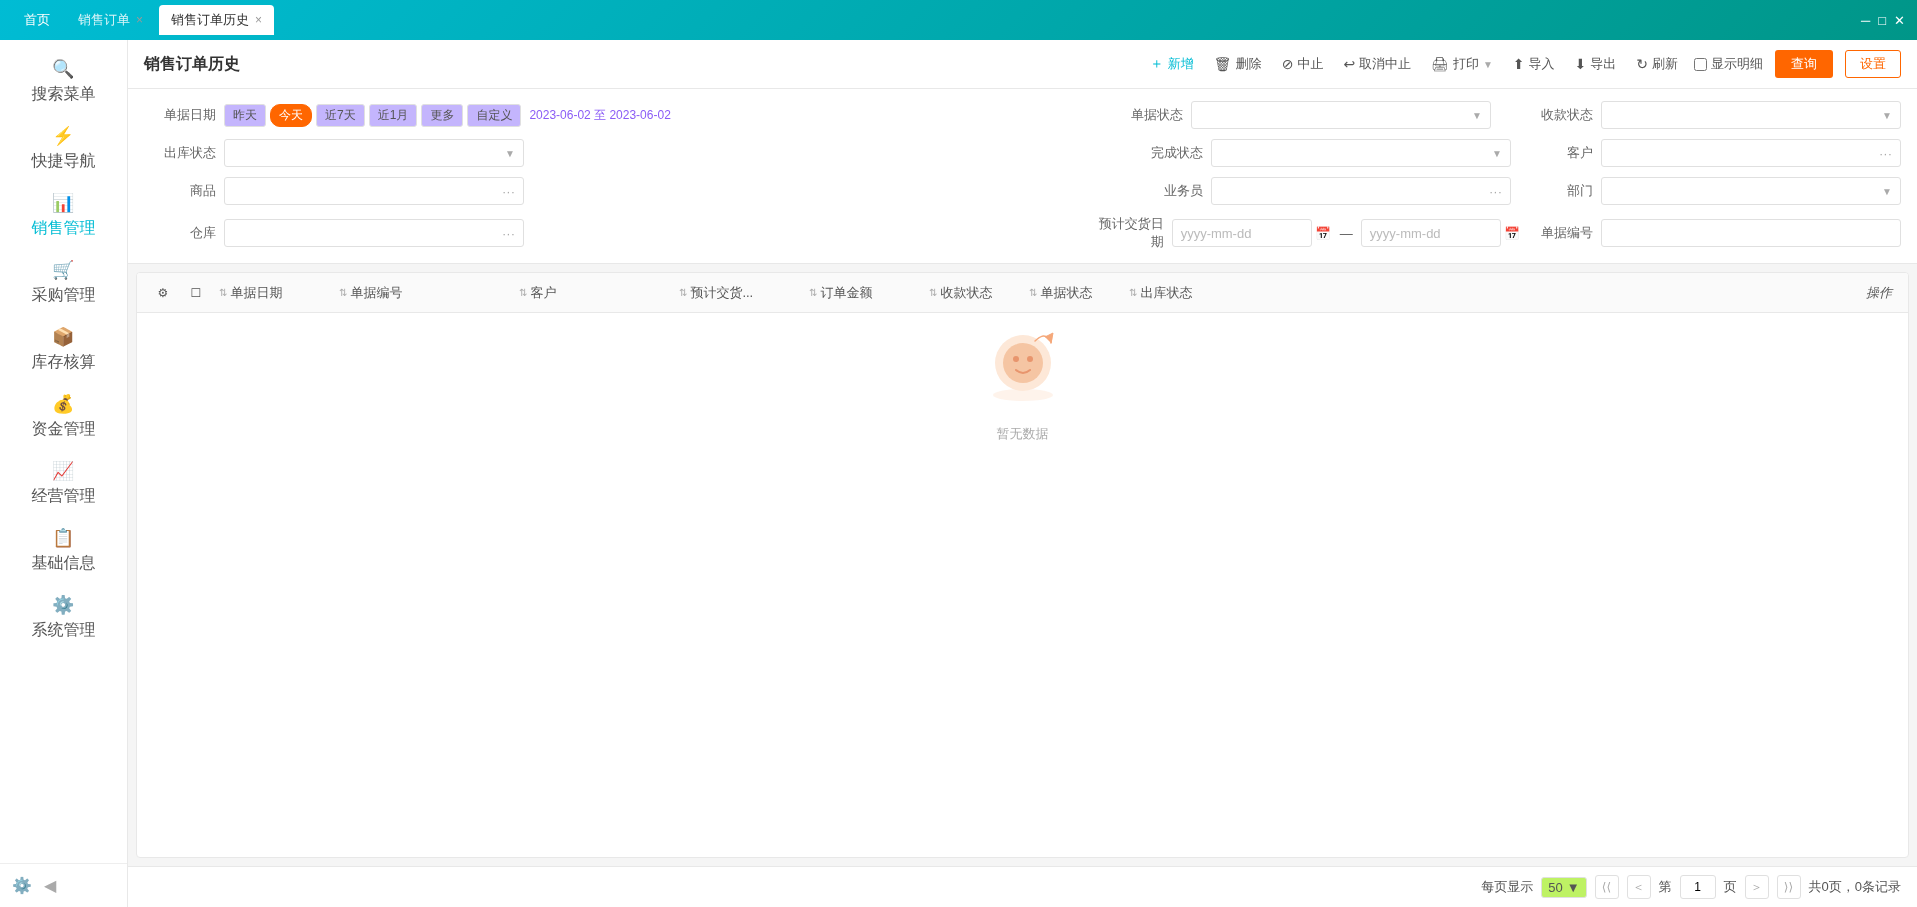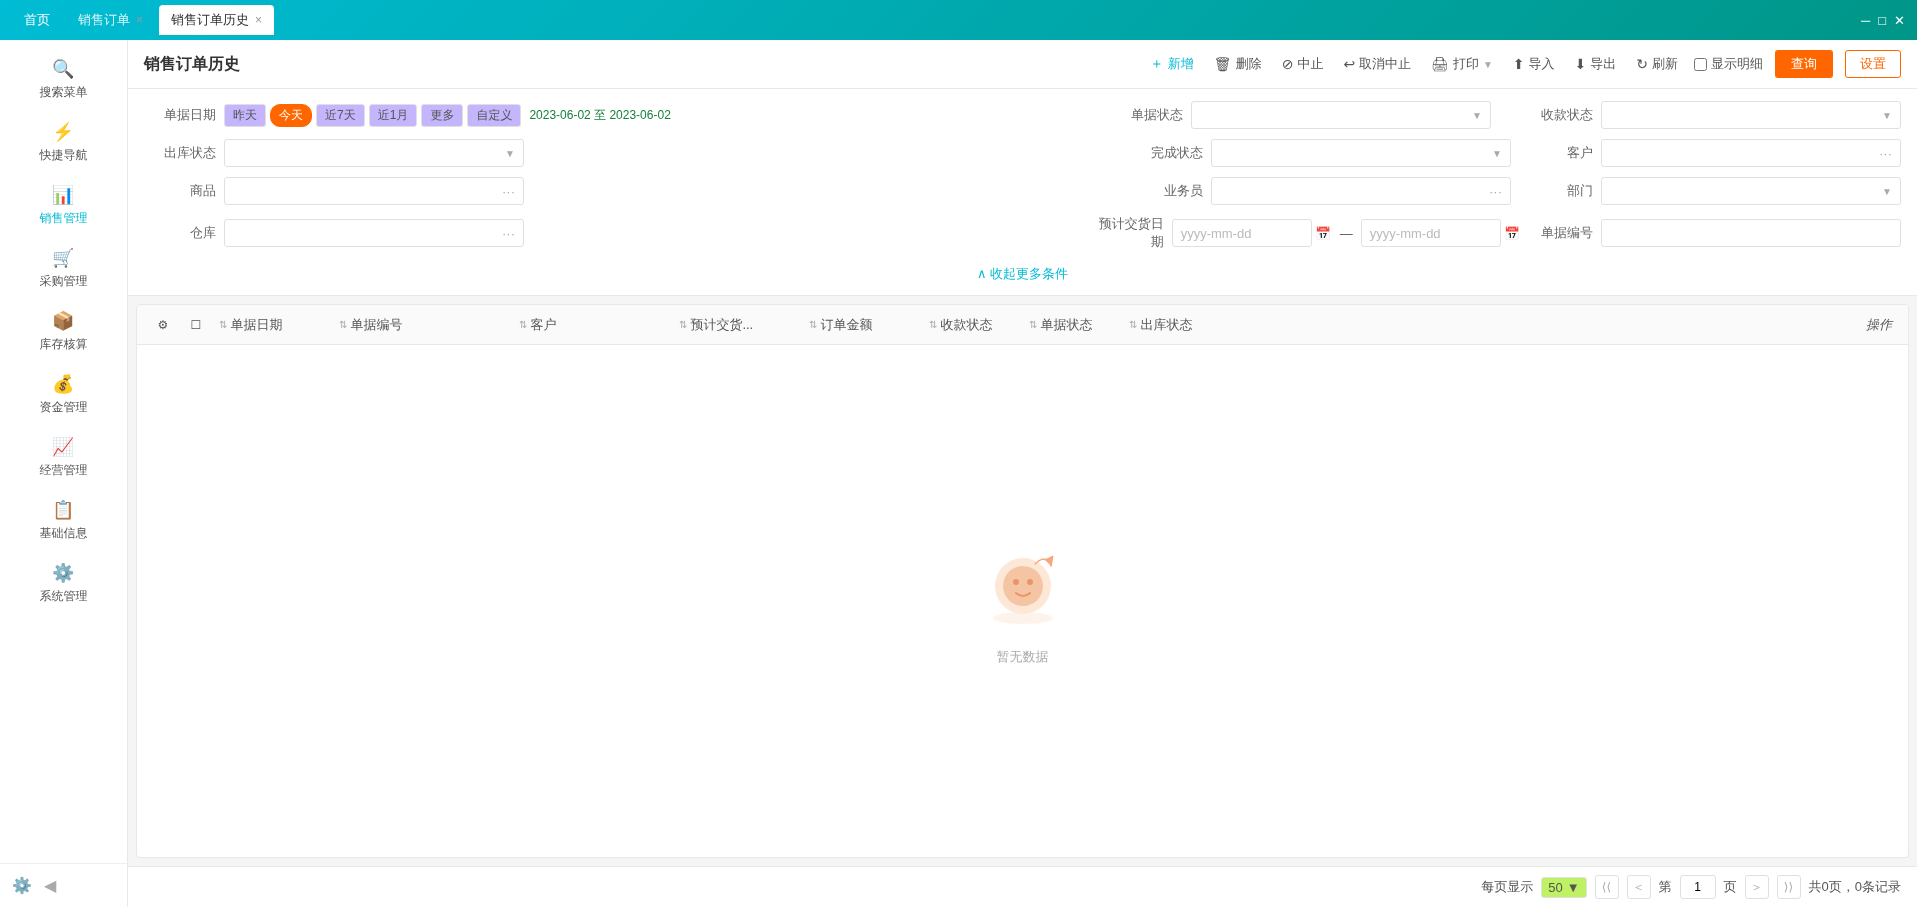--- a/index.html
+++ b/index.html
@@ -70,21 +70,21 @@
       display: flex;
       flex-direction: column;
       align-items: center;
       padding: 10px 0;
       cursor: pointer;
       color: #555;
       gap: 4px;
     }
     .sidebar-item.active { color: #00bcd4; }
     .sidebar-icon { font-size: 18px; }
-    .sidebar-label { font-size: 12px; }
+    .sidebar-label { font-size: 16px; }
     .sidebar-bottom {
       margin-top: auto;
       display: flex;
       padding: 12px;
       gap: 12px;
       border-top: 1px solid #eee;
     }
     .sidebar-bottom-icon { font-size: 16px; color: #aaa; cursor: pointer; }
 
     
@@ -192,21 +192,21 @@
       background: #c4b5fd;
     }
     .date-btn.active {
       background: #ff6600;
       color: white;
       border-color: #ff6600;
       border-radius: 10px;
     }
     .date-range {
       font-size: 12px;
-      color: #15803d;
+      color: #8b5cf6;
       margin-left: 8px;
     }
     .select-control {
       flex: 1;
       height: 28px;
       border: 1px solid #e0e0e0;
       border-radius: 3px;
       padding: 0 8px;
       display: flex;
       align-items: center;
@@ -291,21 +291,21 @@
     .th-outbound { width: 100px; }
     .th-action { flex: 1; text-align: right; justify-content: flex-end; font-style: italic; }
     .sort-icon { color: #aaa; font-size: 10px; }
 
     
     .empty-state {
       flex: 1;
       display: flex;
       flex-direction: column;
       align-items: center;
-      justify-content: center;
+      justify-content: flex-start;
       gap: 12px;
     }
     .empty-icon {
       width: 100px;
       height: 100px;
     }
     .empty-text { color: #aaa; font-size: 13px; }
 
     
     .pagination-bar {
@@ -545,24 +545,20 @@
           <span>yyyy-mm-dd</span>
         </div>
         <span class="cal-icon">📅</span>
         <span style="width:20px;"></span>
         <span class="filter-label" style="width:60px;text-align:right;">单据编号</span>
         <div class="input-with-dots" style="max-width:300px;flex:1;">
           <span></span>
         </div>
       </div>
 
-      <div class="collapse-bar">
-        <span>∧</span>
-        <span>收起更多条件</span>
-      </div>
     </div>
 
     <div class="table-container">
       <div class="table-header-row">
         <div class="th th-settings">⚙</div>
         <div class="th th-checkbox">☐</div>
         <div class="th th-date">
           <span class="sort-icon">⇅</span>
           <span>单据日期</span>
         </div>

